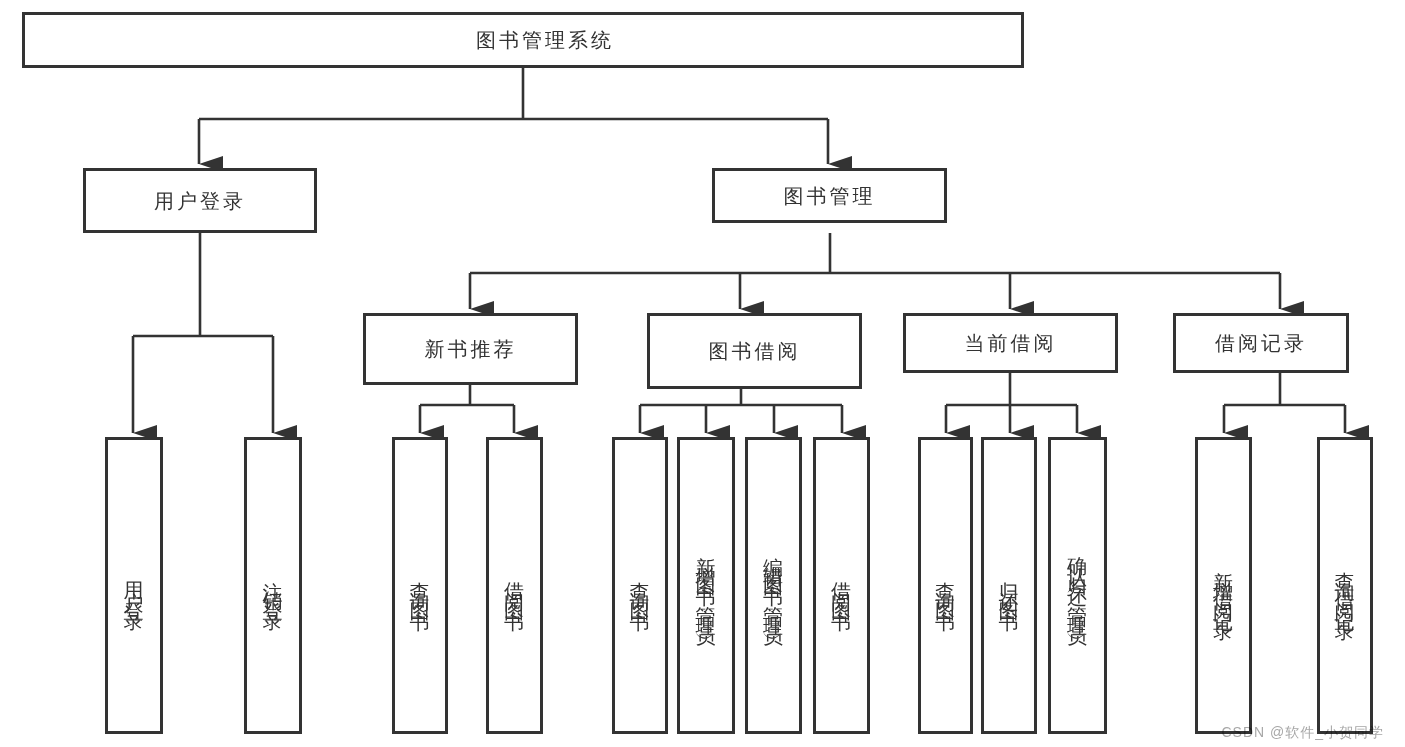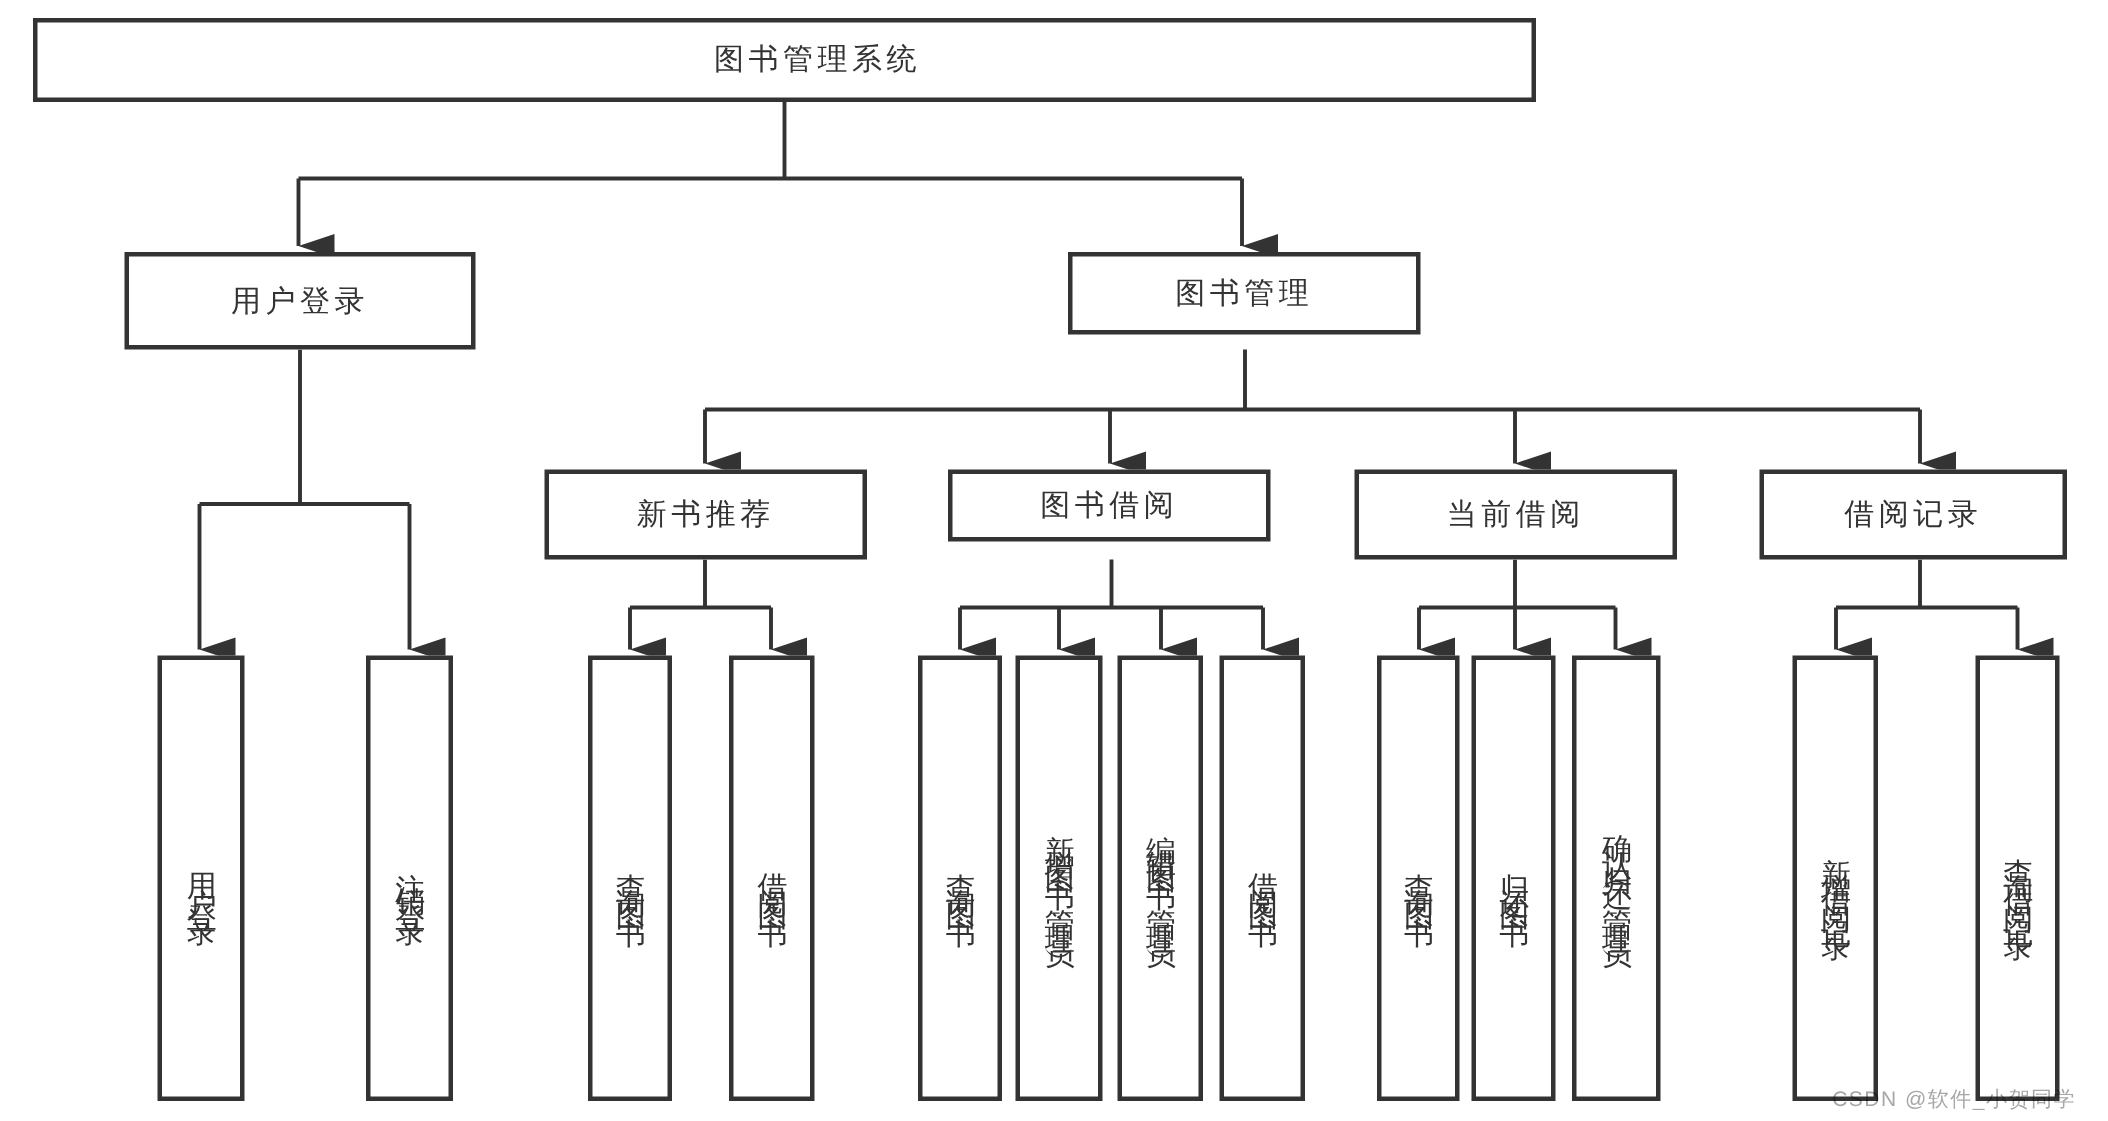--- a/index.html
+++ b/index.html
@@ -55,24 +55,24 @@
   .vbox{
     writing-mode:vertical-rl;
     text-orientation:mixed;
     letter-spacing:10px;
     line-height:1.0;
   }
   
   .n-root            {left:22px;  top:12px;  width:1002px; height:56px;padding-left:44px;}
   .n-user-login      {left:83px;  top:168px; width:234px;  height:65px;}
   .n-book-mgmt       {left:712px; top:168px; width:235px;  height:55px;}
-  .n-new-book        {left:363px; top:313px; width:215px;  height:60px;}
-  .n-book-borrow     {left:632px; top:313px; width:215px;  height:48px;}
+  .n-new-book        {left:363px; top:313px; width:215px;  height:72px;}
+  .n-book-borrow     {left:647px; top:313px; width:215px;  height:76px;}
   .n-current-borrow  {left:903px; top:313px; width:215px;  height:60px;}
-  .n-borrow-records  {left:1173px;top:313px; width:205px;  height:60px;}
+  .n-borrow-records  {left:1173px;top:313px; width:176px;  height:60px;}
   .n-leaf{top:437px;height:297px;}
   .n-l-user-login    {left:105px;  width:58px;}
   .n-l-logout        {left:244px;  width:58px;}
   .n-l-rec-query     {left:392px;  width:56px;}
   .n-l-rec-borrow    {left:486px;  width:57px;}
   .n-l-bor-query     {left:612px;  width:56px;}
   .n-l-bor-add       {left:677px;  width:58px;}
   .n-l-bor-edit      {left:745px;  width:57px;}
   .n-l-bor-borrow    {left:813px;  width:57px;}
   .n-l-cur-query     {left:918px;  width:55px;}

